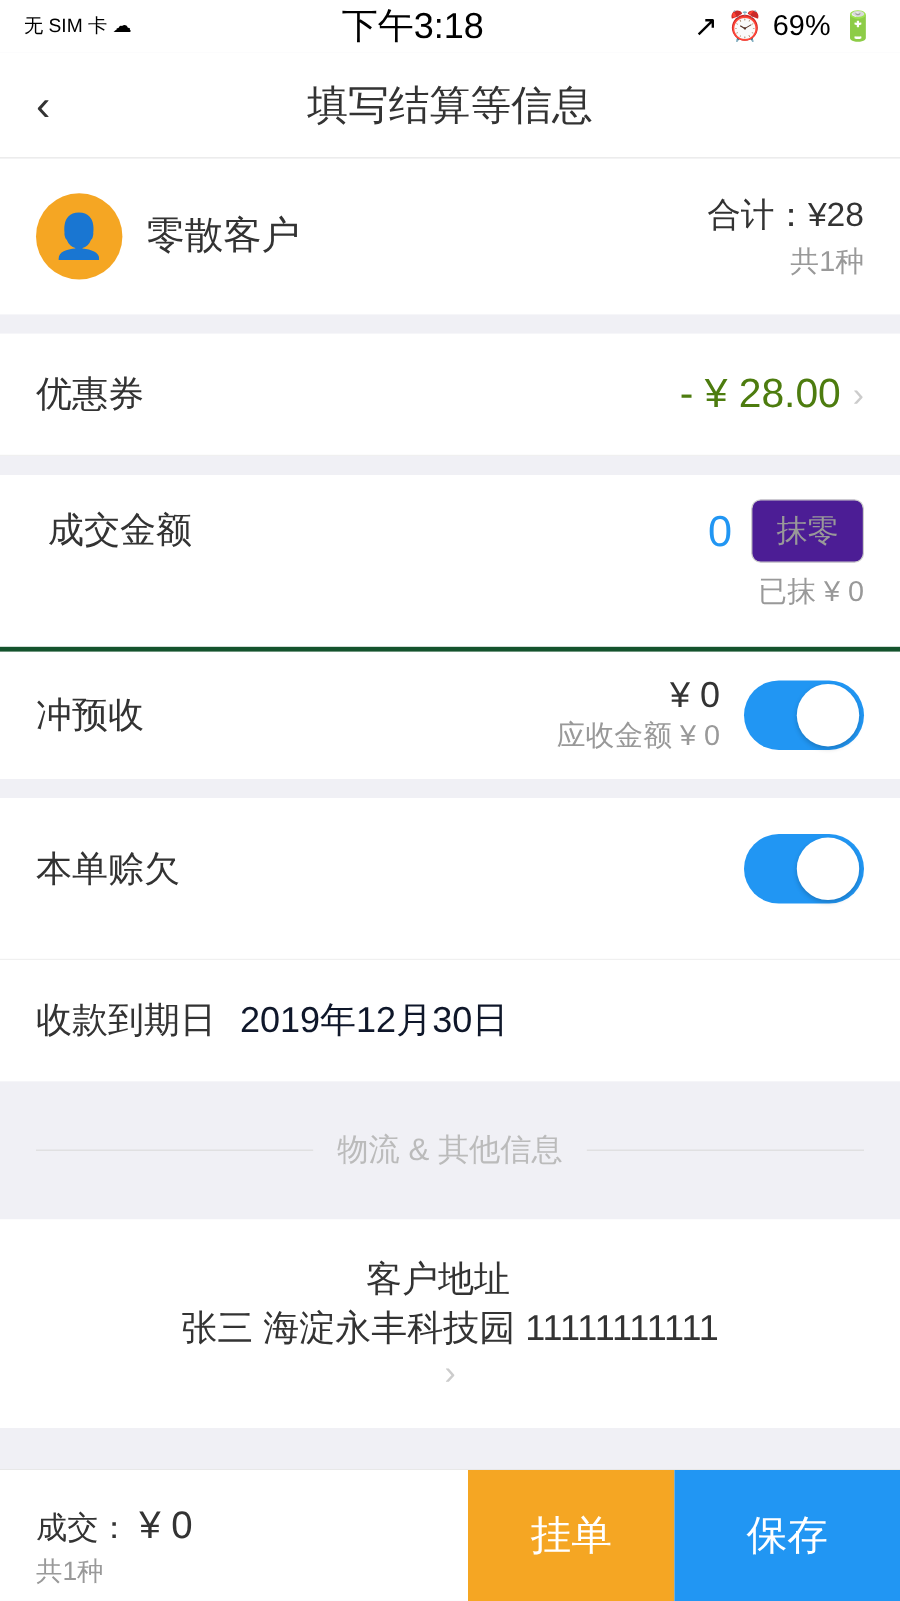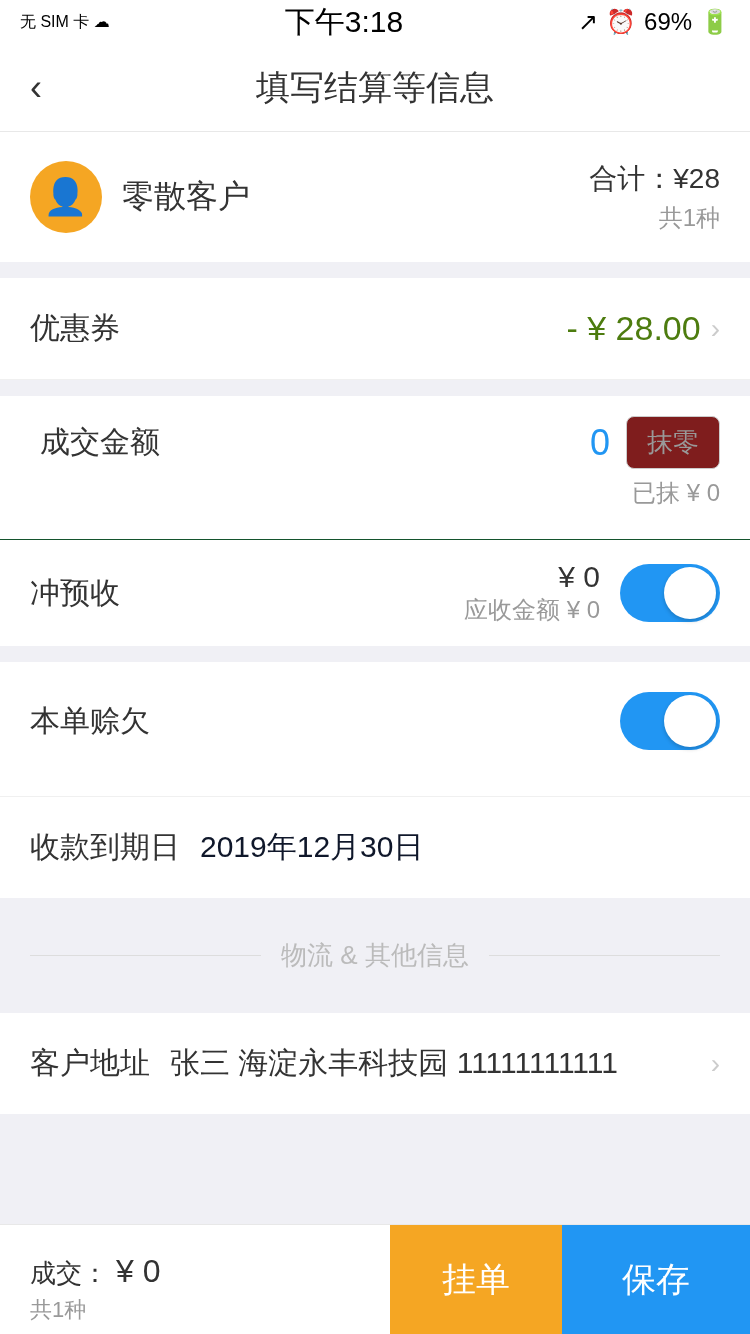--- a/index.html
+++ b/index.html
@@ -115,29 +115,29 @@
     }
     .amount-label { font-size: 30px; color: #333; }
     .amount-value { font-size: 36px; color: #2196F3; font-weight: 500; }
     .amount-sub { font-size: 24px; color: #999; text-align: right; }
     .round-btn {
       border: 1px solid #ccc;
       border-radius: 8px;
       padding: 8px 20px;
       font-size: 26px;
       color: #999;
-      background: #7f1d1d;
+      background: #4c1d95;
       cursor: pointer;
     }
 
     
     .prepay-section {
       background: #fff;
       padding: 20px 30px;
-      border-top: 1px solid #14532d;
+      border-top: 4px solid #14532d;
     }
     .prepay-row {
       display: flex;
       align-items: center;
       justify-content: space-between;
     }
     .prepay-label { font-size: 30px; color: #333; }
     .prepay-right { display: flex; align-items: center; gap: 20px; }
     .prepay-value-group { text-align: right; }
     .prepay-value { font-size: 30px; color: #333; }
@@ -196,20 +196,21 @@
       padding: 0 20px;
     }
 
     
     .address-section {
       background: #fff;
       padding: 30px;
       display: flex;
       align-items: center;
       justify-content: space-between;
+      flex-direction: column;
     }
     .address-label { font-size: 30px; color: #333; flex-shrink: 0; margin-right: 20px; }
     .address-value { font-size: 30px; color: #333; flex: 1; }
     .address-right { display: flex; align-items: center; }
 
     
     .bottom-bar {
       position: fixed;
       bottom: 0;
       left: 0;

